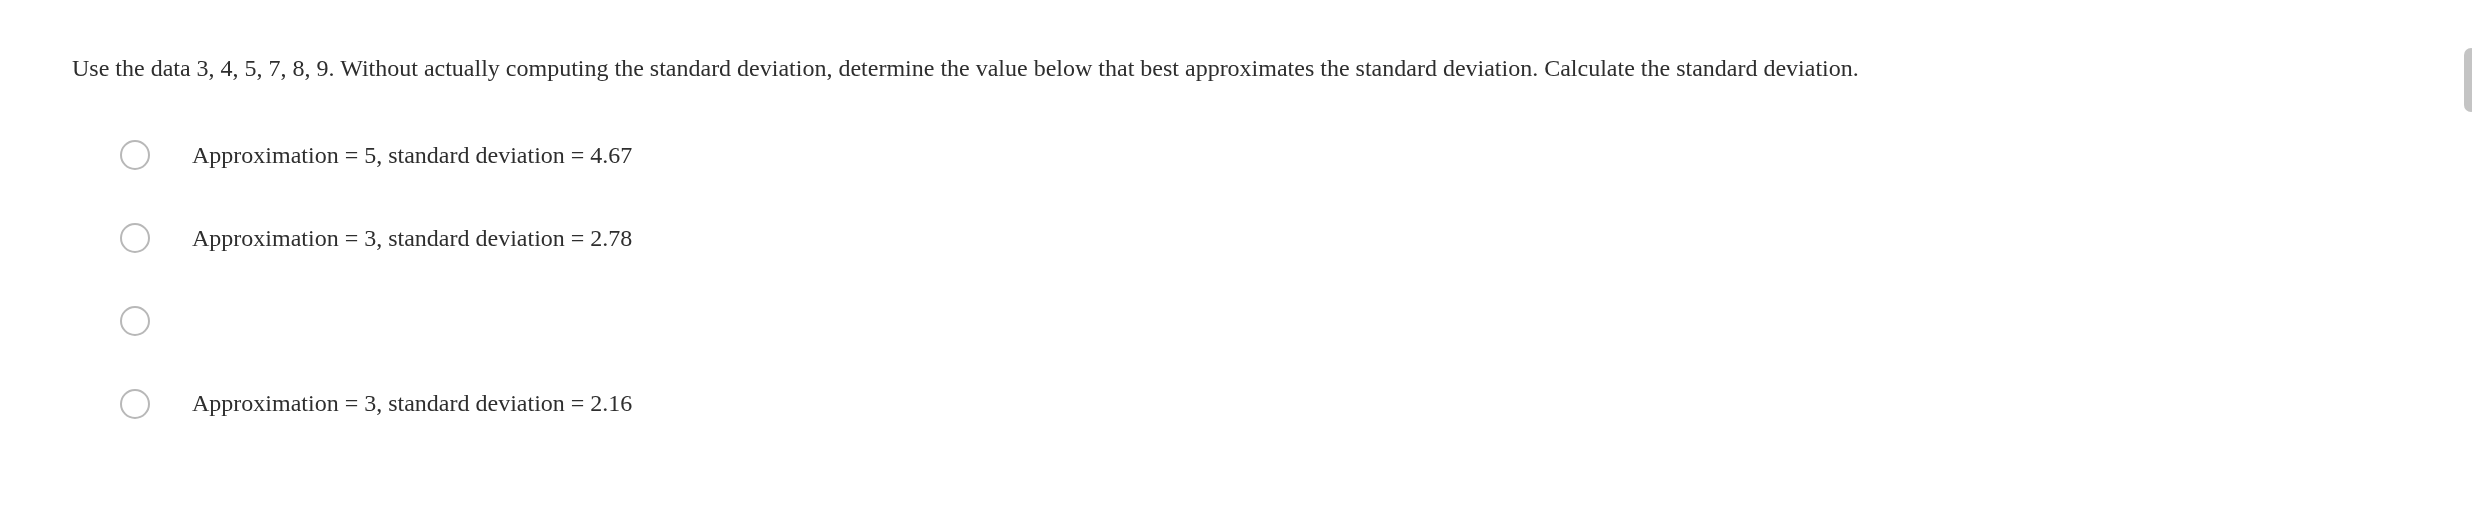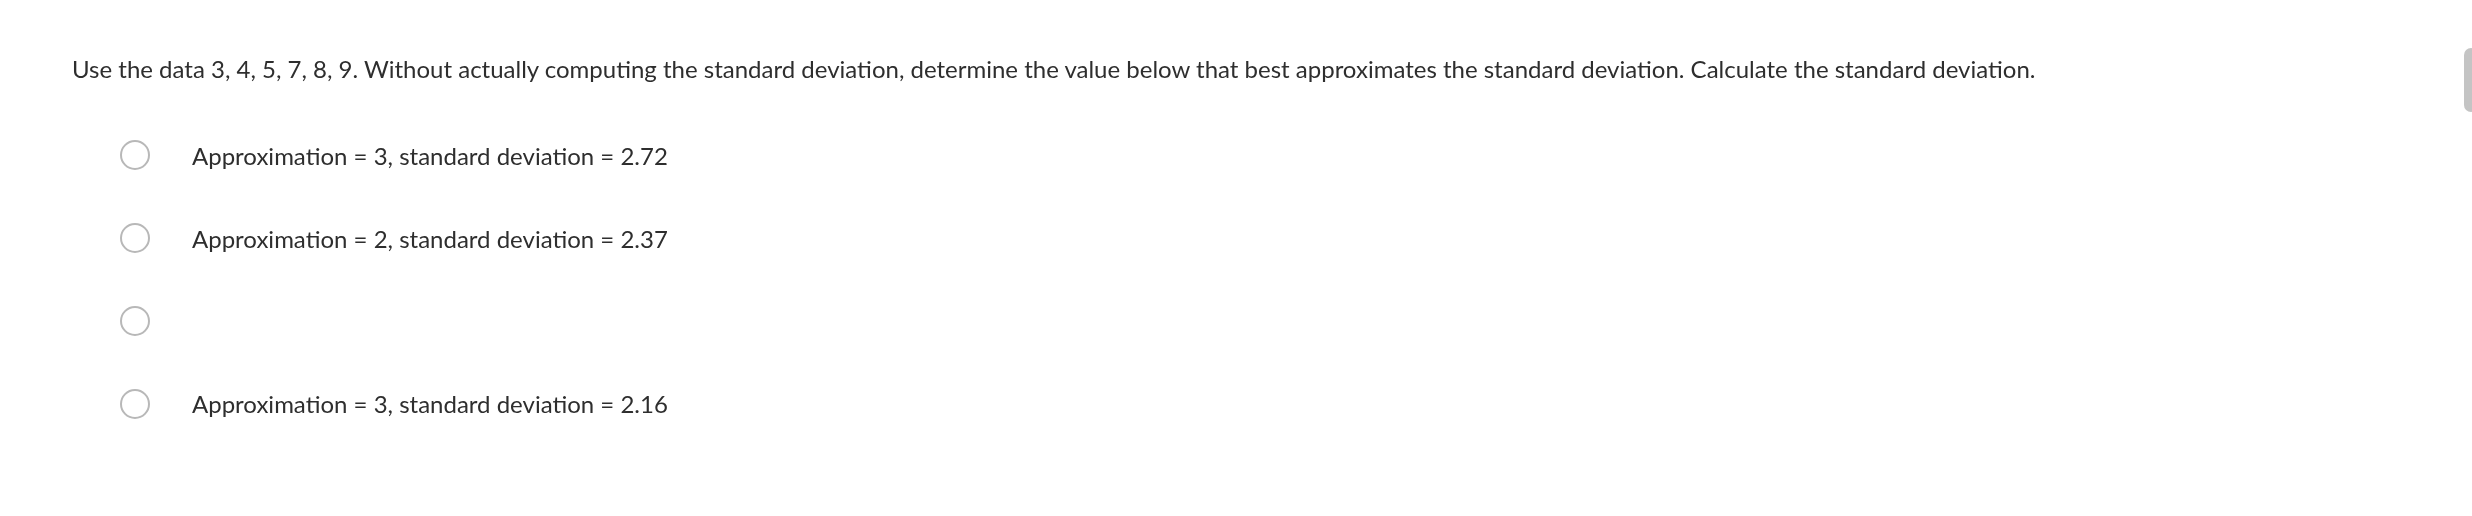--- a/index.html
+++ b/index.html
@@ -1,18 +1,19 @@
 <!DOCTYPE html>
 <html><head>
   <meta charset="utf-8">
   <style>
     * {
       margin: 14px;
       padding: 0;
       box-sizing: border-box;
+      font-family: Liberation Serif, serif;
     }
     body {
       font-family: 'Lato', 'Helvetica Neue', Arial, sans-serif;
       font-size: 24px;
       color: #2e2e2e;
       padding: 10px 30px;
       background: #ffffff;
       width: 2472px;
       position: relative;
     }
@@ -52,25 +53,25 @@
     }
   </style>
 </head>
 <body>
 
 <div class="question-text">Use the data 3, 4, 5, 7, 8, 9. Without actually computing the standard deviation, determine the value below that best approximates the standard deviation. Calculate the standard deviation.</div>
 
 <div class="options">
   <div class="option-row">
     <div class="radio"></div>
-    <div class="option-label">Approximation = 3, standard deviation = 2.72</div>
+    <div class="option-label">Approximation = 5, standard deviation = 4.67</div>
   </div>
   <div class="option-row">
     <div class="radio"></div>
-    <div class="option-label">Approximation = 2, standard deviation = 2.37</div>
+    <div class="option-label">Approximation = 3, standard deviation = 2.78</div>
   </div>
   <div class="option-row">
     <div class="radio"></div>
   </div>
   <div class="option-row">
     <div class="radio"></div>
     <div class="option-label">Approximation = 3, standard deviation = 2.16</div>
   </div>
 </div>
 

